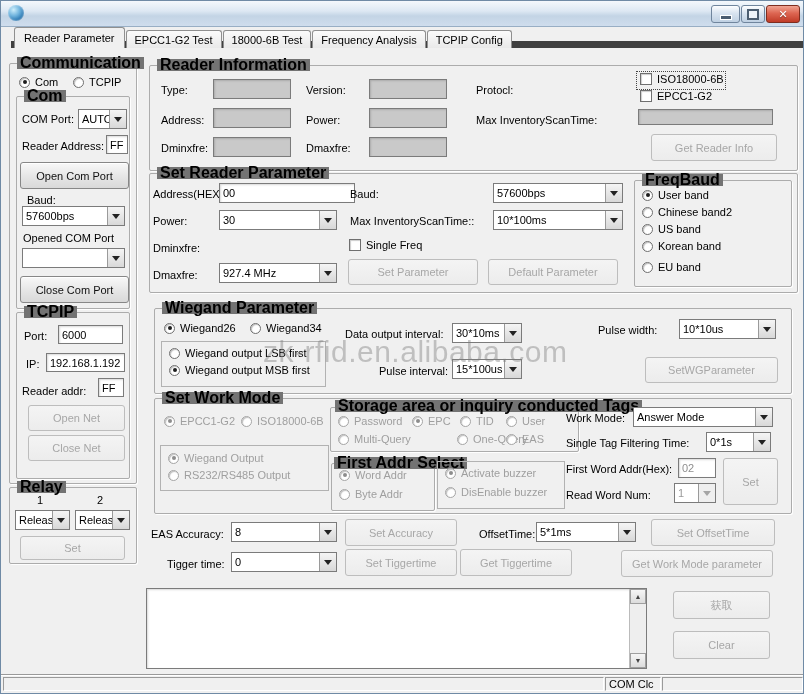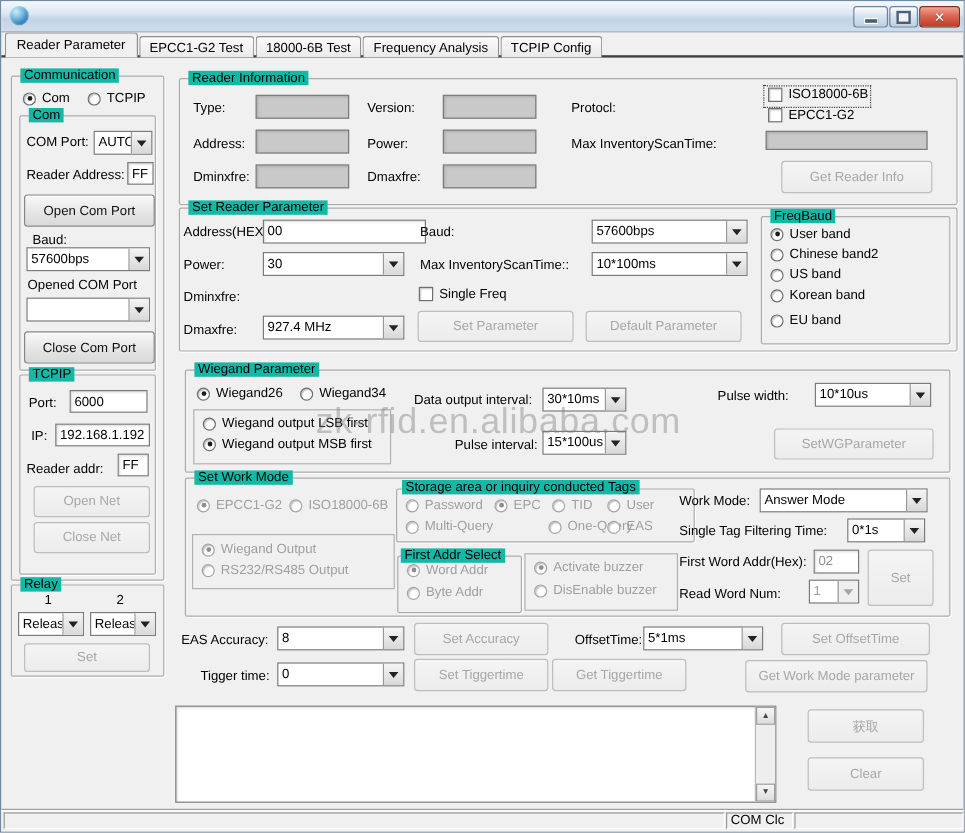--- a/index.html
+++ b/index.html
@@ -17,27 +17,27 @@
     background:radial-gradient(circle at 35% 30%,#cdeefb 0%,#6fb3dd 40%,#2d7ab4 70%,#174e7c 100%);
     box-shadow:inset 0 0 2px rgba(255,255,255,.8);}
   .wtitle{position:absolute;left:30px;top:5px;font-size:12px;color:#151515;}
   .wbtn{position:absolute;top:4px;height:16px;border:1px solid #70859d;border-radius:3px;
     background:linear-gradient(180deg,#fdfeff,#d9e4f0 45%,#bfd0e2);display:flex;align-items:center;justify-content:center;}
   .wbtn .bar{width:10px;height:3px;background:#4b5d70;border:1px solid #fff;margin-top:6px;}
   .wbtn .box{width:8px;height:7px;border:2px solid #4b5d70;background:#eef3f9;}
   .wbtn.close{background:linear-gradient(180deg,#f0a492,#dd6652 45%,#c03b27);border-color:#7e2d1f;color:#fff;
     font-weight:bold;font-size:11px;text-shadow:0 1px 1px rgba(0,0,0,.4);}
   
-  .tabbar{position:absolute;left:0;top:25px;right:0;height:22px;border-bottom:2px solid #404040;padding-left:3px;box-sizing:border-box;}
+  .tabbar{position:absolute;left:10px;top:25px;right:0;height:22px;border-bottom:7px solid #404040;padding-left:3px;box-sizing:border-box;}
   .tab{display:inline-block;position:relative;top:3px;font-size:11px;padding:3px 8px 2px;margin-right:1px;
     border:1px solid #8f8f8f;border-bottom:none;border-radius:3px 3px 0 0;background:linear-gradient(#fbfbfb,#e9e9e9);}
   .tab.active{top:1px;padding:4px 9px 4px;background:#f0f0f0;margin-bottom:-1px;z-index:3;}
   
   .gb{position:absolute;border:1px solid #acacac;border-radius:2px;box-shadow:1px 1px 0 rgba(255,255,255,.9);}
-  .gbt{position:absolute;top:-7px;left:7px;background:#14b8a6;padding:0 3px;font-size:11px;line-height:12px;white-space:nowrap;}
+  .gbt{position:absolute;top:-7px;left:7px;background:#737373;padding:0 3px;font-size:16px;line-height:12px;white-space:nowrap;font-weight:bold;}
   .plainbox{position:absolute;border:1px solid #b2b2b2;}
   
   .btn{position:absolute;display:flex;align-items:center;justify-content:center;font-size:11px;white-space:nowrap;
     background:linear-gradient(180deg,#f8f8f8,#e4e4e4 60%,#d9d9d9);border:1px solid #878787;border-radius:3px;
     box-shadow:inset 0 1px 0 #fff;color:#111;cursor:default;}
   .btn.dis{color:#a7a7a7;border-color:#bdbdbd;background:linear-gradient(180deg,#f4f4f4,#ececec);box-shadow:none;}
   
   .tb{position:absolute;box-sizing:border-box;background:#fff;border:1px solid #7b7b7b;
     box-shadow:inset 1px 1px 2px rgba(0,0,0,.15);font-size:11px;display:flex;align-items:center;padding:0 3px;overflow:hidden;white-space:nowrap;}
   .tb.gray{background:#c9c9c9;}

